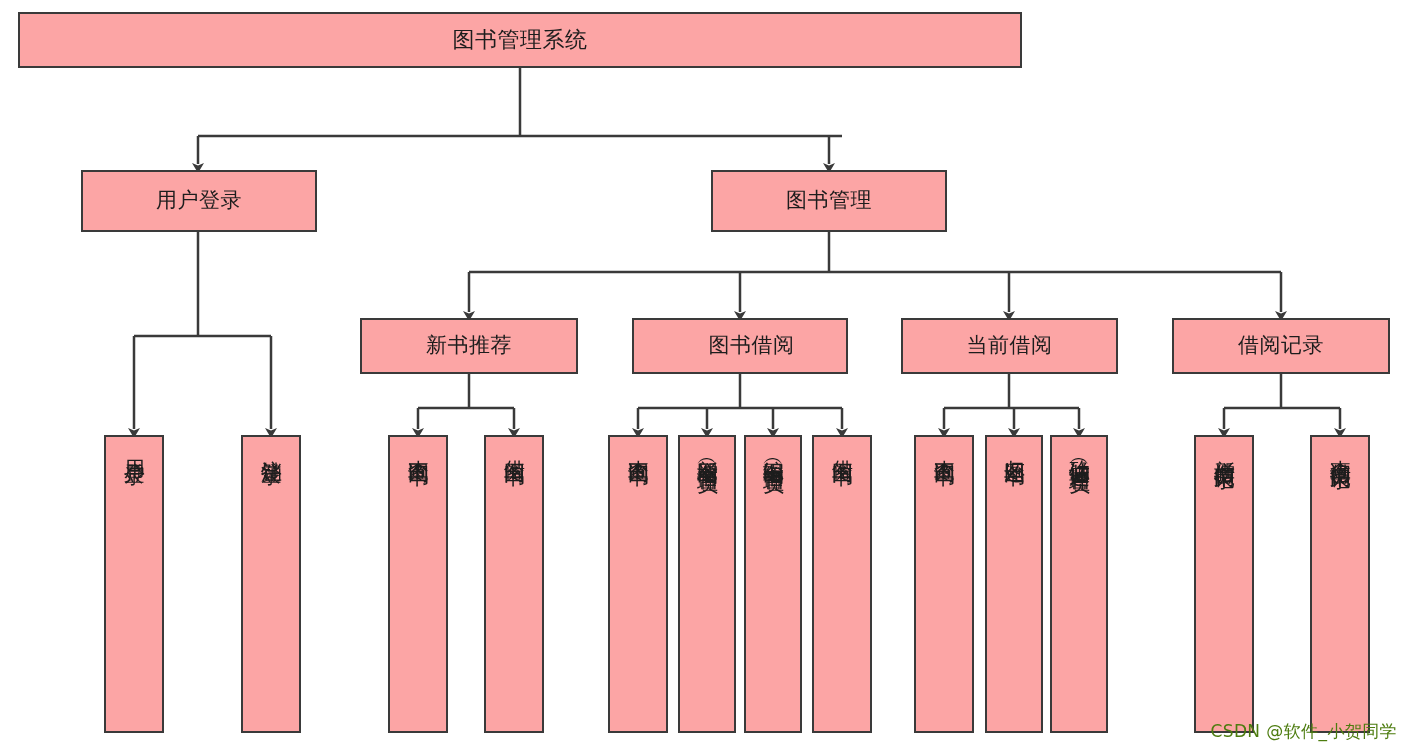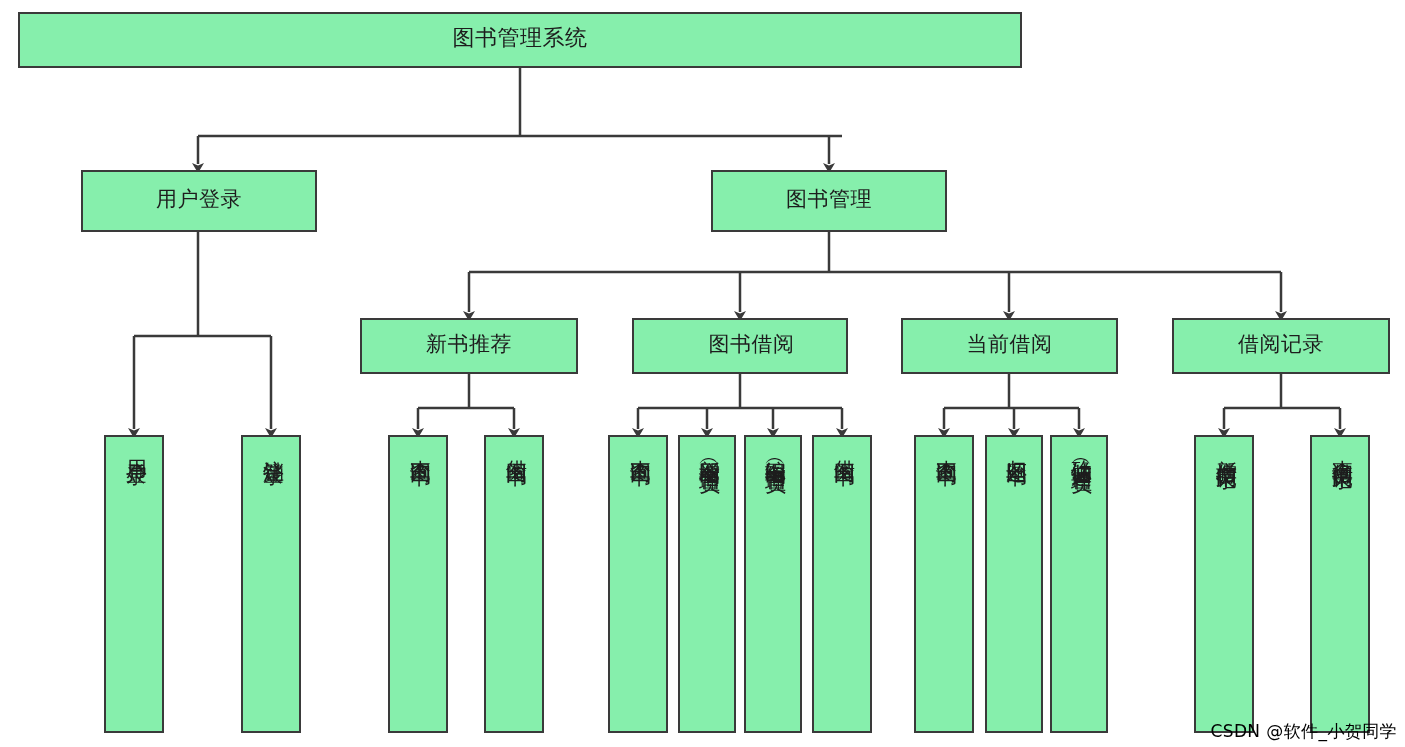--- a/index.html
+++ b/index.html
@@ -20,27 +20,26 @@
   svg#wires {
     position: absolute;
     left: 0;
     top: 0;
     width: 1405px;
     height: 747px;
   }
   .node {
     position: absolute;
     box-sizing: border-box;
-    background: #86efac;
+    background: #fca5a5;
     border: 2.5px solid #3a3a3a;
     display: flex;
     align-items: center;
     justify-content: center;
     z-index: 3;
-    font-family: Liberation Mono, monospace;
   }
   .node .lbl {
     color: #1d1d1d;
     font-size: 21px;
     line-height: 1.12;
     letter-spacing: 0.5px;
     white-space: nowrap;
   }
   .node.leaf {
     align-items: flex-start;
@@ -53,21 +52,21 @@
     line-height: 1.28;
     letter-spacing: 2px;
     white-space: nowrap;
     text-align: left;
   }
   .node.root .lbl { font-size: 22px; }
   #watermark {
     position: absolute;
     right: 8px;
     bottom: 4px;
-    color: #000000;
+    color: #4d7c0f;
     font-size: 17px;
     letter-spacing: 0.4px;
     z-index: 5;
     white-space: nowrap;
   }
 </style>
 </head>
 <body>
 
 <div id="canvas">

